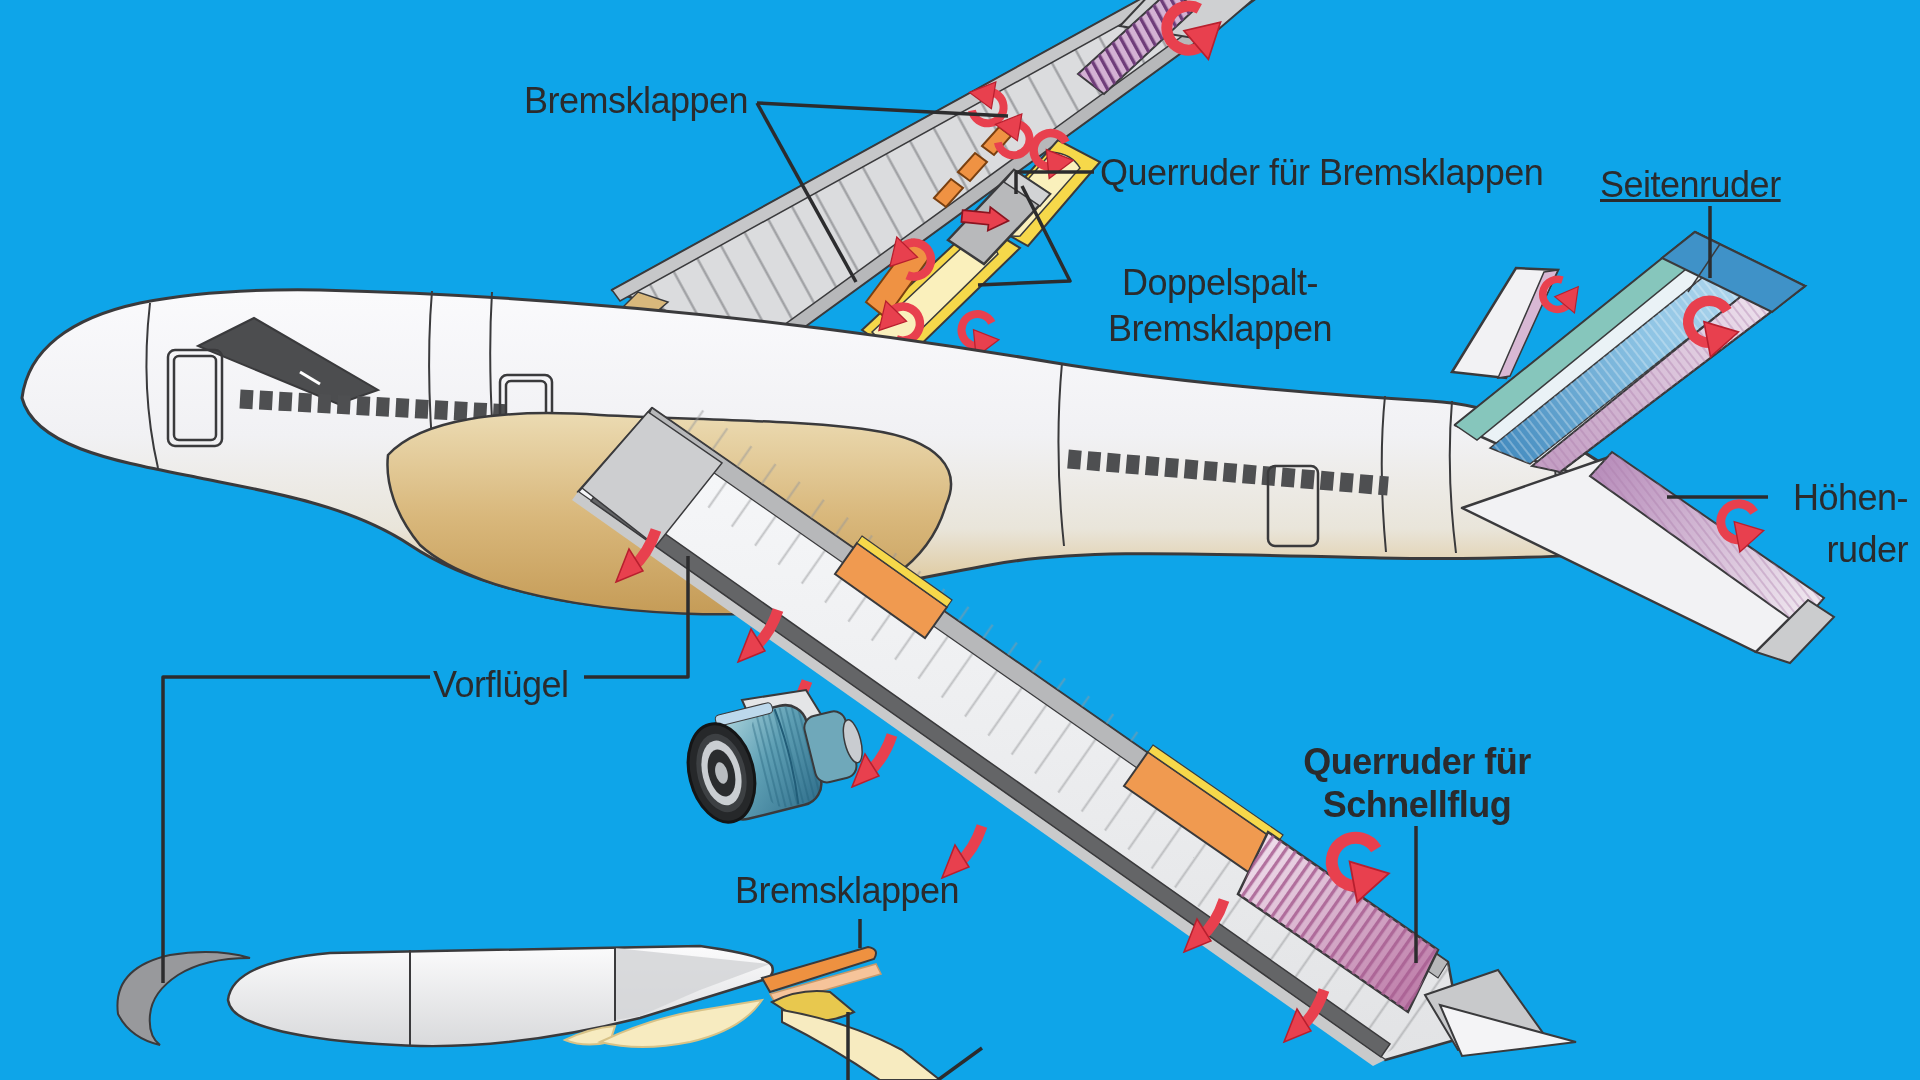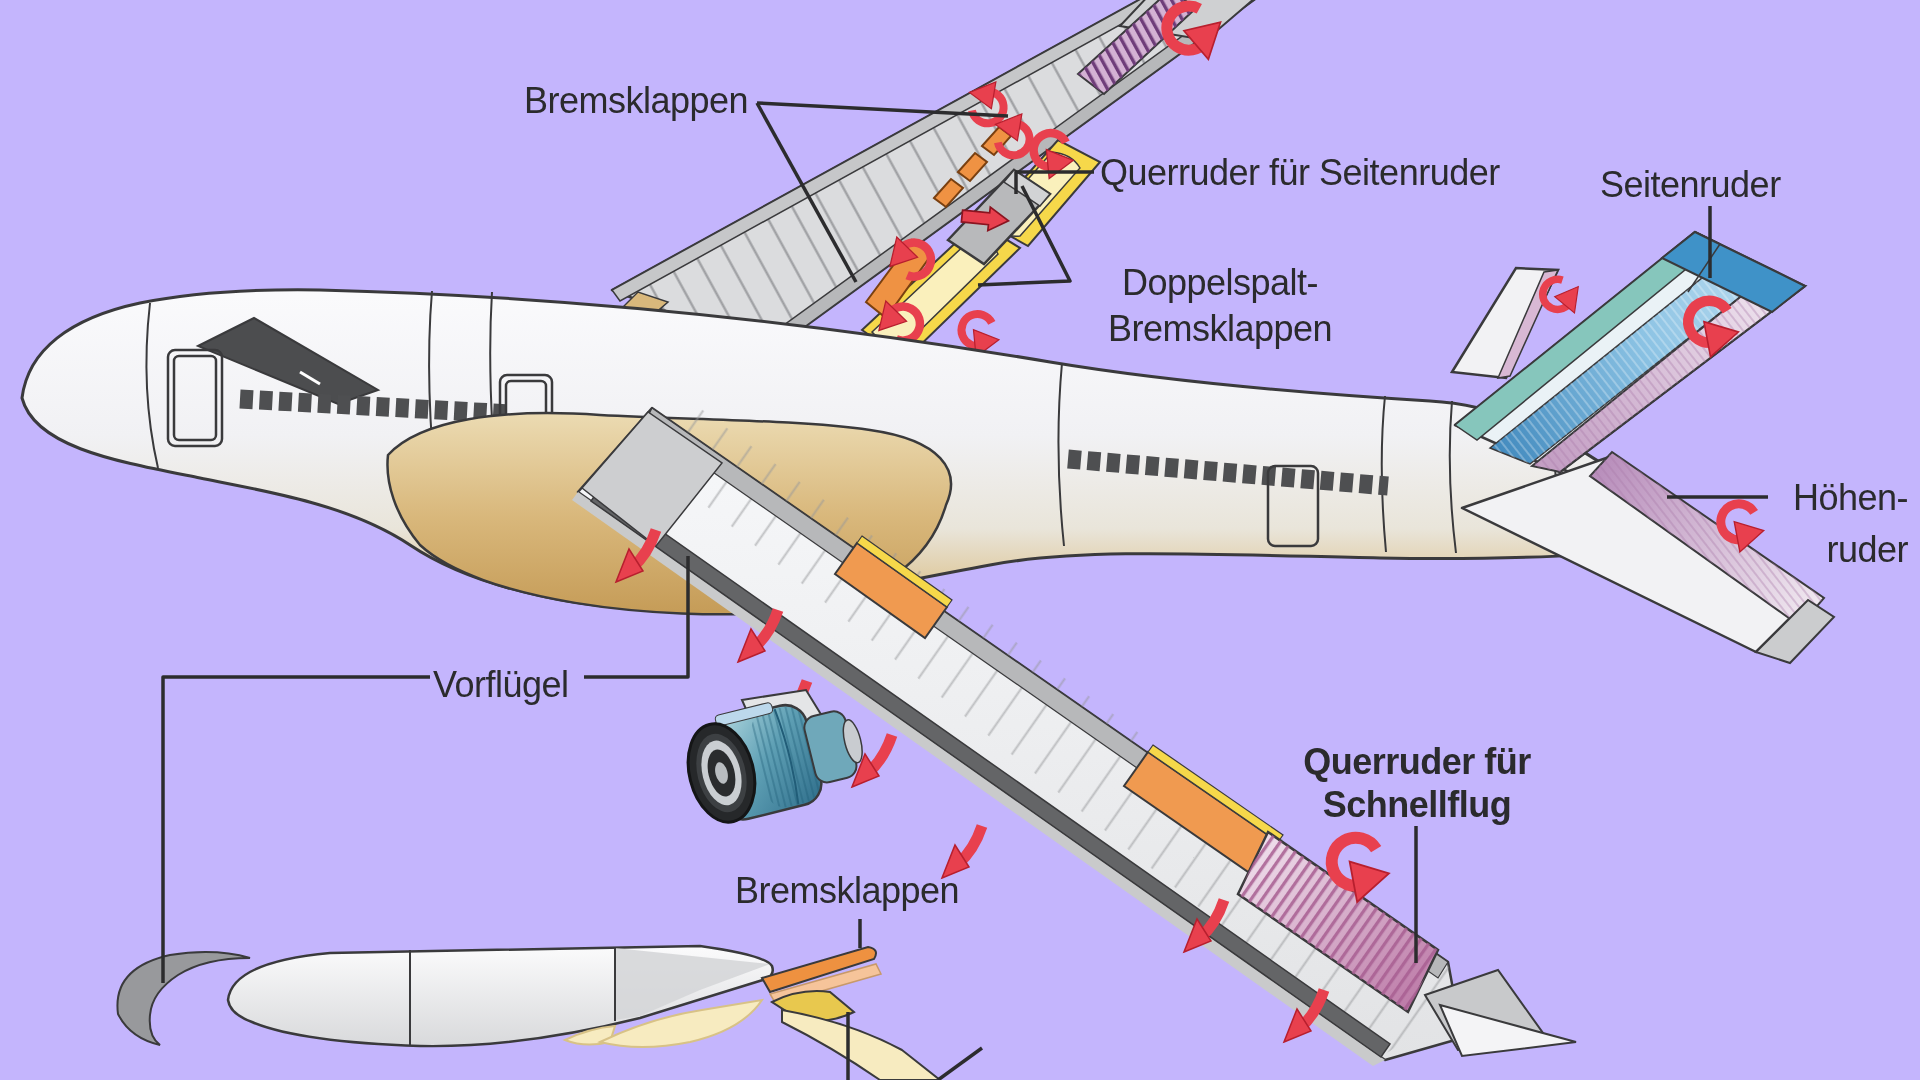--- a/index.html
+++ b/index.html
@@ -1,16 +1,16 @@
 <!DOCTYPE html>
 <html><head>
 <meta charset="utf-8">
 <style>
   html,body{margin:0;padding:0;background:#fff;}
-  #stage{position:relative;width:1920px;height:1080px;background:#c4b5fd;overflow:hidden;
+  #stage{position:relative;width:1920px;height:1080px;background:#0ea5e9;overflow:hidden;
          font-family:"Liberation Sans", sans-serif;}
   #art{position:absolute;left:0;top:0;width:1920px;height:1080px;}
   .lbl{position:absolute;color:#2b2b2d;font-size:36px;line-height:42px;letter-spacing:-0.5px;white-space:nowrap;}
   .lbl.center{text-align:center;}
   .lbl.right{text-align:right;}
 </style>
 </head>
 <body>
 
 <div id="stage">
@@ -307,23 +307,23 @@
     <path d="M584,677 L688,677 L688,556"></path>
     <path d="M1416,826 L1416,963"></path>
     <path d="M860,919 L860,948"></path>
     <path d="M848,1012 L848,1080"></path>
     <path d="M938,1080 L982,1048"></path>
   </g>
 </svg>
 
 <div class="lbl" style="left:524px;top:80px;">Bremsklappen</div>
 
-<div class="lbl" style="left:1100px;top:152px;">Querruder für Seitenruder</div>
-
-<div class="lbl" style="left:1600px;top:164px;">Seitenruder</div>
+<div class="lbl" style="left:1100px;top:152px;">Querruder für Bremsklappen</div>
+
+<div class="lbl" style="left:1600px;top:164px;text-decoration:underline;">Seitenruder</div>
 
 <div class="lbl center" style="left:1080px;top:260px;width:280px;line-height:46px;">
   <span>Doppelspalt-</span><br>
   <span>Bremsklappen</span>
 </div>
 
 <div class="lbl right" style="left:1700px;top:472px;width:208px;line-height:52px;">
   <span>Höhen-</span><br>
   <span>ruder</span>
 </div>

